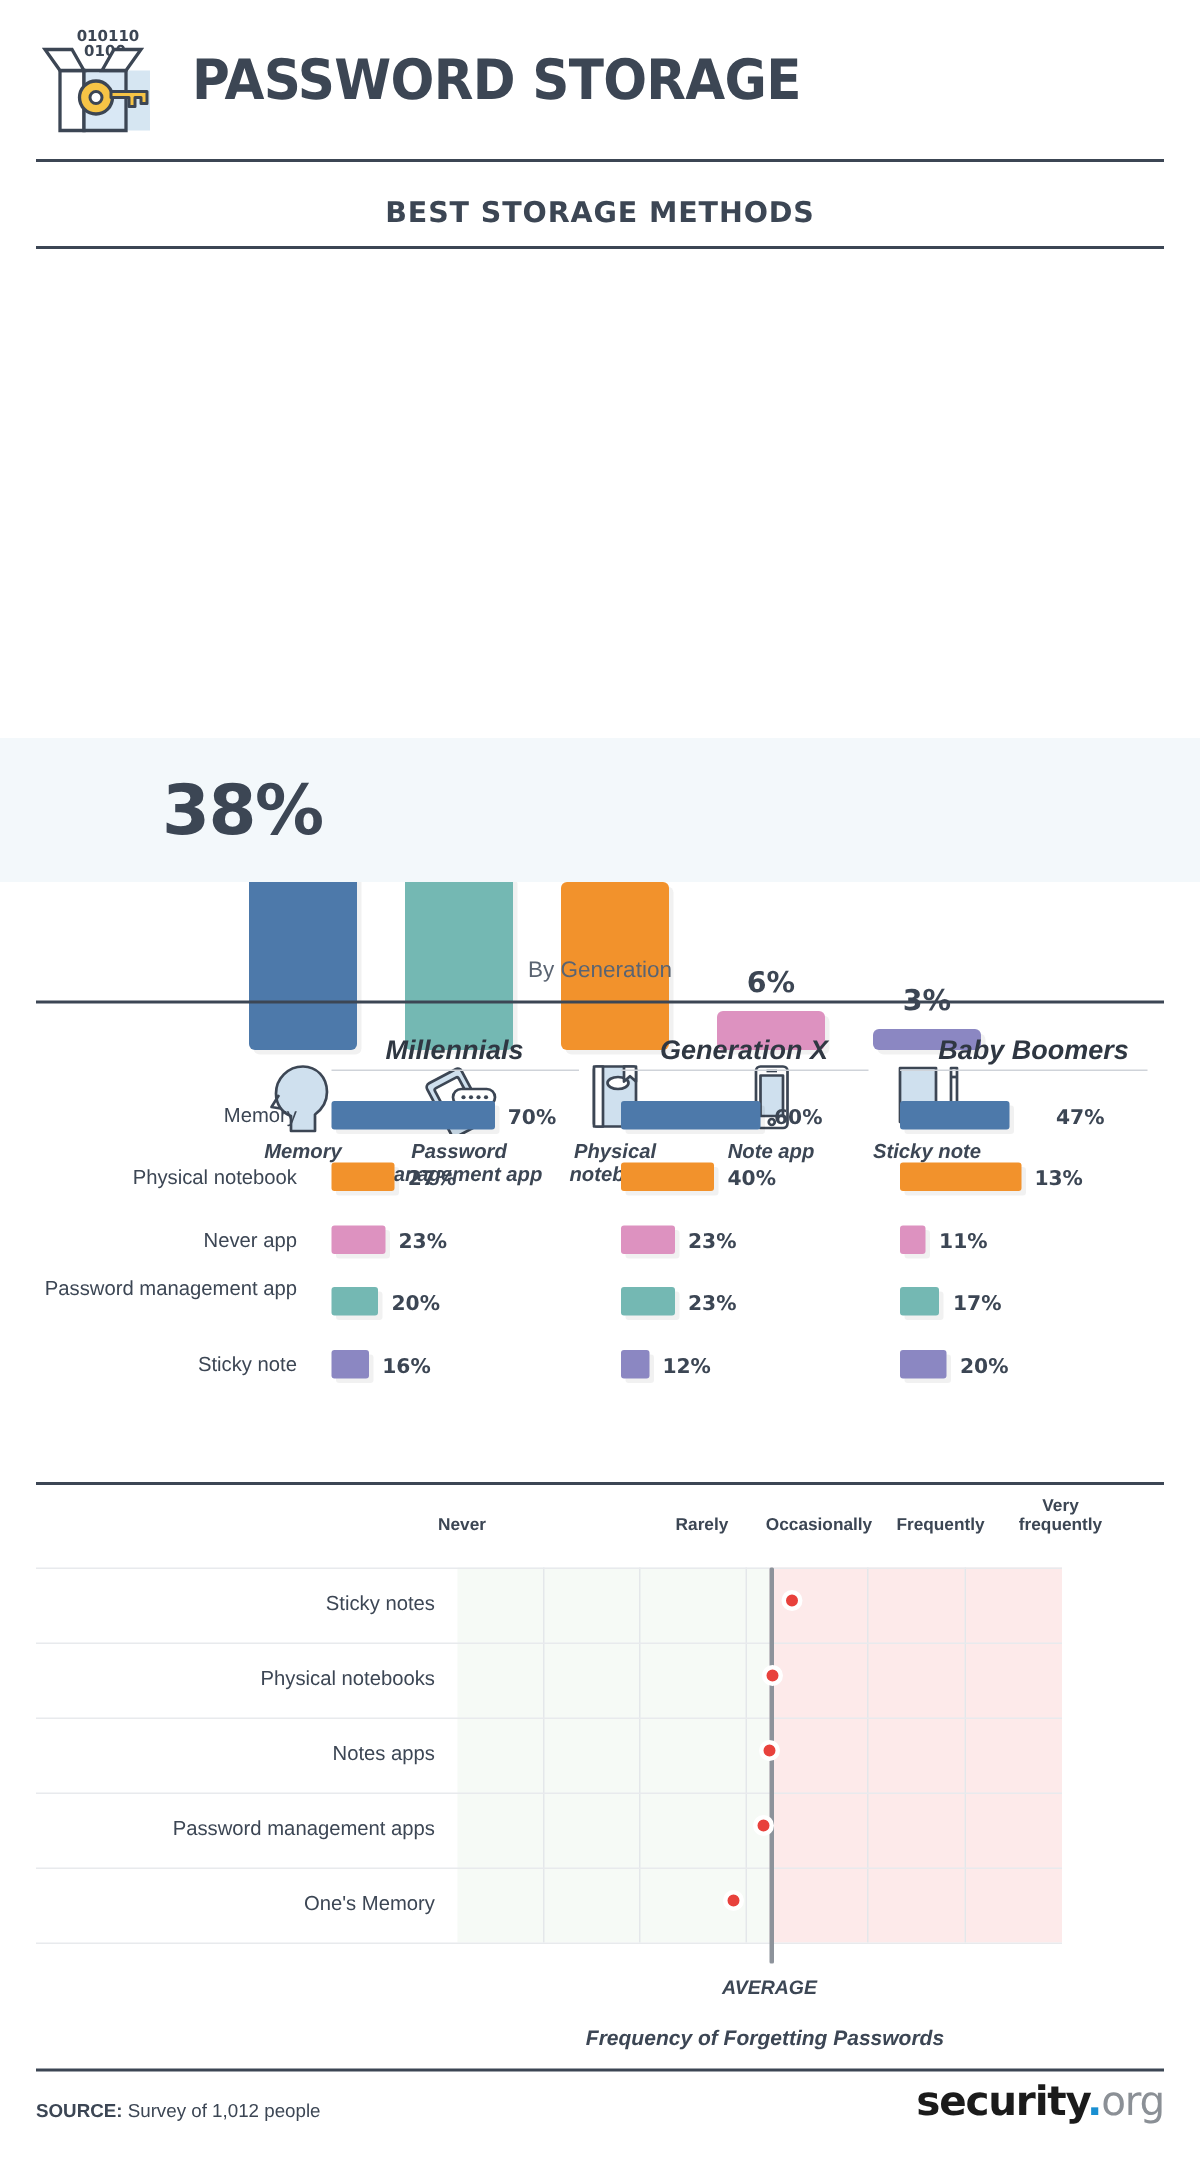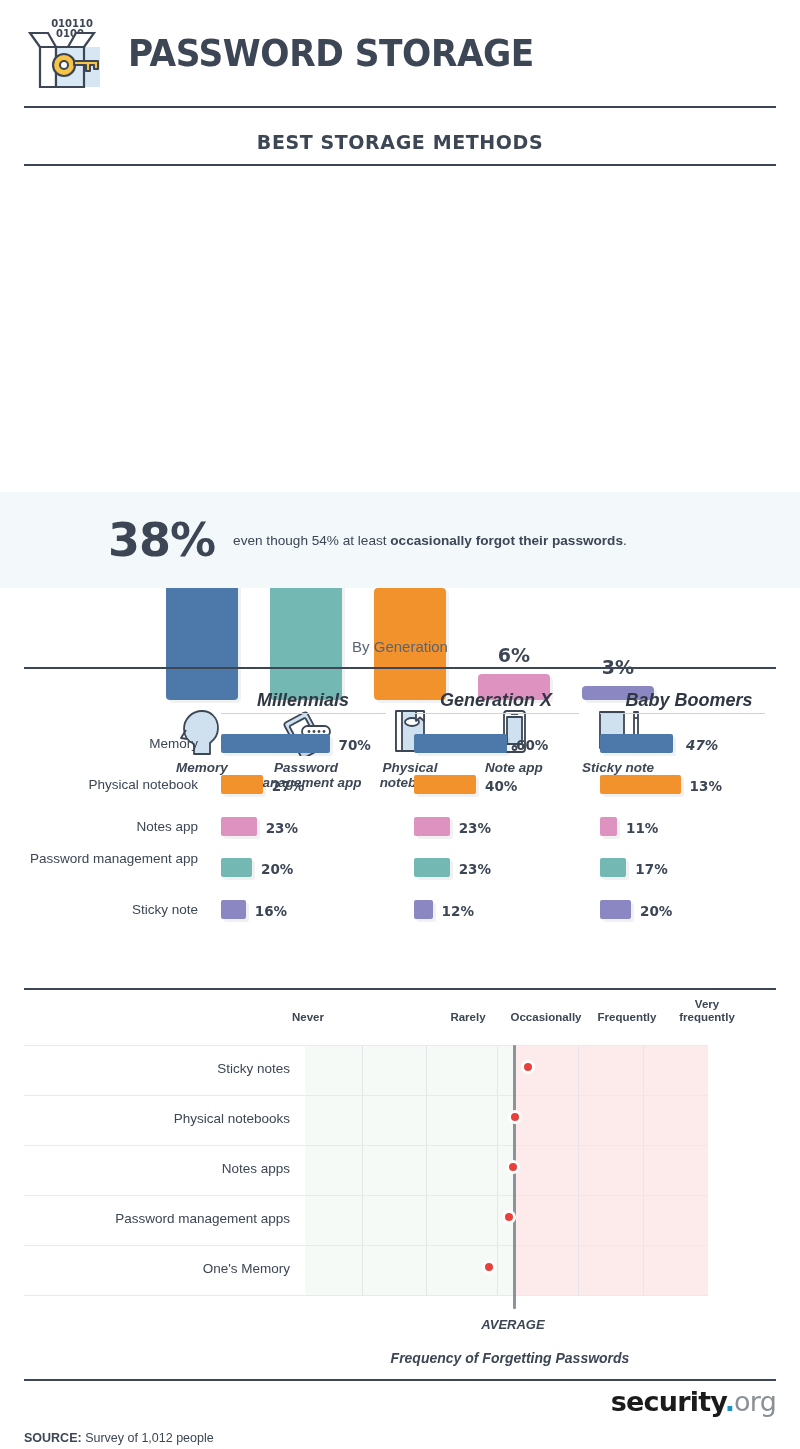--- a/index.html
+++ b/index.html
@@ -123,21 +123,21 @@
     position: absolute; font-size: 13px; font-weight: 700; font-style: italic;
     color: #3c4654; text-align: center; width: 120px;
   }
   .freq-axis-label {
     position: absolute; width: 800px; text-align: center;
     font-size: 14px; font-weight: 700; font-style: italic; color: #3c4654;
   }
 
   
   .footer-src {
-    position: absolute; left: 24px; top: 1400px; font-size: 12.5px; color: #3c4654; margin-top: 31px;
+    position: absolute; left: 24px; top: 1400px; font-size: 12.5px; color: #3c4654;
   }
   .footer-src b { font-weight: 700; }
   .brand {
     position: absolute; right: 24px; top: 1388px;
     font-family: "DejaVu Sans", sans-serif; font-size: 27px; line-height: 1;
     letter-spacing: -0.8px; white-space: nowrap;
   }
   .brand .b1 { font-weight: 700; color: #1b1b1b; }
   .brand .bdot { font-weight: 700; color: #1a8fd1; }
   .brand .b2 { font-weight: 400; color: #8b9096; }
@@ -226,51 +226,48 @@
             <path d="M44 4 L48 4 L48 34 L46 40 L44 34 Z" fill="#ffffff" stroke="#3c4654" stroke-width="1.8" stroke-linejoin="round"></path>
             <line x1="44" y1="10" x2="48" y2="10" stroke="#3c4654" stroke-width="1.8" stroke-linejoin="round"></line>
           </svg></div>
         <div class="bar-label" style="top: 274px;">Sticky note</div>
       </div>
     </div>
 
   <div class="callout">
     <div class="callout-num">38%</div>
     <div class="callout-text">
-      <div>
-        <span>even though 54% at least </span><b>occasionally forgot their passwords</b><span>.</span>
-      </div>
     </div>
   </div>
 
   <div class="sec-sub" style="top:638px">By Generation</div>
   <div class="rule-dark" style="top:667px"></div>
 
   <div class="gen" id="gen-host">
       <div class="gen-head" style="left: 213px; width: 180px;">Millennials</div>
       <div class="gen-head-rule" style="left: 221px; width: 165px;"></div>
       <div class="gen-head" style="left: 406px; width: 180px;">Generation X</div>
       <div class="gen-head-rule" style="left: 414px; width: 165px;"></div>
       <div class="gen-head" style="left: 599px; width: 180px;">Baby Boomers</div>
       <div class="gen-head-rule" style="left: 600px; width: 165px;"></div>
       <div class="gen-rowlabel" style="top: 46px;">Memory</div>
       <div class="gen-bar" style="left: 221px; top: 44px; width: 108.5px; background: rgb(77, 121, 170);"></div>
       <div class="gen-val" style="left: 338.5px; top: 47px;">70%</div>
       <div class="gen-bar" style="left: 414px; top: 44px; width: 93px; background: rgb(77, 121, 170);"></div>
       <div class="gen-val" style="left: 516px; top: 47px;">60%</div>
       <div class="gen-bar" style="left: 600px; top: 44px; width: 72.85px; background: rgb(77, 121, 170);"></div>
-      <div class="gen-val" style="left: 686px; top: 47px; font-style: italic;">47%</div>
+      <div class="gen-val" style="left: 704px; top: 47px;">47%</div>
       <div class="gen-rowlabel" style="top: 87px;">Physical notebook</div>
       <div class="gen-bar" style="left: 221px; top: 85px; width: 41.85px; background: rgb(242, 146, 44);"></div>
       <div class="gen-val" style="left: 271.85px; top: 88px;">27%</div>
       <div class="gen-bar" style="left: 414px; top: 85px; width: 62px; background: rgb(242, 146, 44);"></div>
       <div class="gen-val" style="left: 485px; top: 88px;">40%</div>
       <div class="gen-bar" style="left: 600px; top: 85px; width: 80.6px; background: rgb(242, 146, 44);"></div>
       <div class="gen-val" style="left: 689.6px; top: 88px;">13%</div>
-      <div class="gen-rowlabel" style="top: 129px;">Notes app</div>
+      <div class="gen-rowlabel" style="top: 129px;">Never app</div>
       <div class="gen-bar" style="left: 221px; top: 127px; width: 35.65px; background: rgb(221, 146, 192);"></div>
       <div class="gen-val" style="left: 265.65px; top: 130px;">23%</div>
       <div class="gen-bar" style="left: 414px; top: 127px; width: 35.65px; background: rgb(221, 146, 192);"></div>
       <div class="gen-val" style="left: 458.65px; top: 130px;">23%</div>
       <div class="gen-bar" style="left: 600px; top: 127px; width: 17.05px; background: rgb(221, 146, 192);"></div>
       <div class="gen-val" style="left: 626.05px; top: 130px;">11%</div>
       <div class="gen-rowlabel" style="top: 161px;">Password management app</div>
       <div class="gen-bar" style="left: 221px; top: 168px; width: 31px; background: rgb(116, 184, 179);"></div>
       <div class="gen-val" style="left: 261px; top: 171px;">20%</div>
       <div class="gen-bar" style="left: 414px; top: 168px; width: 35.65px; background: rgb(116, 184, 179);"></div>

